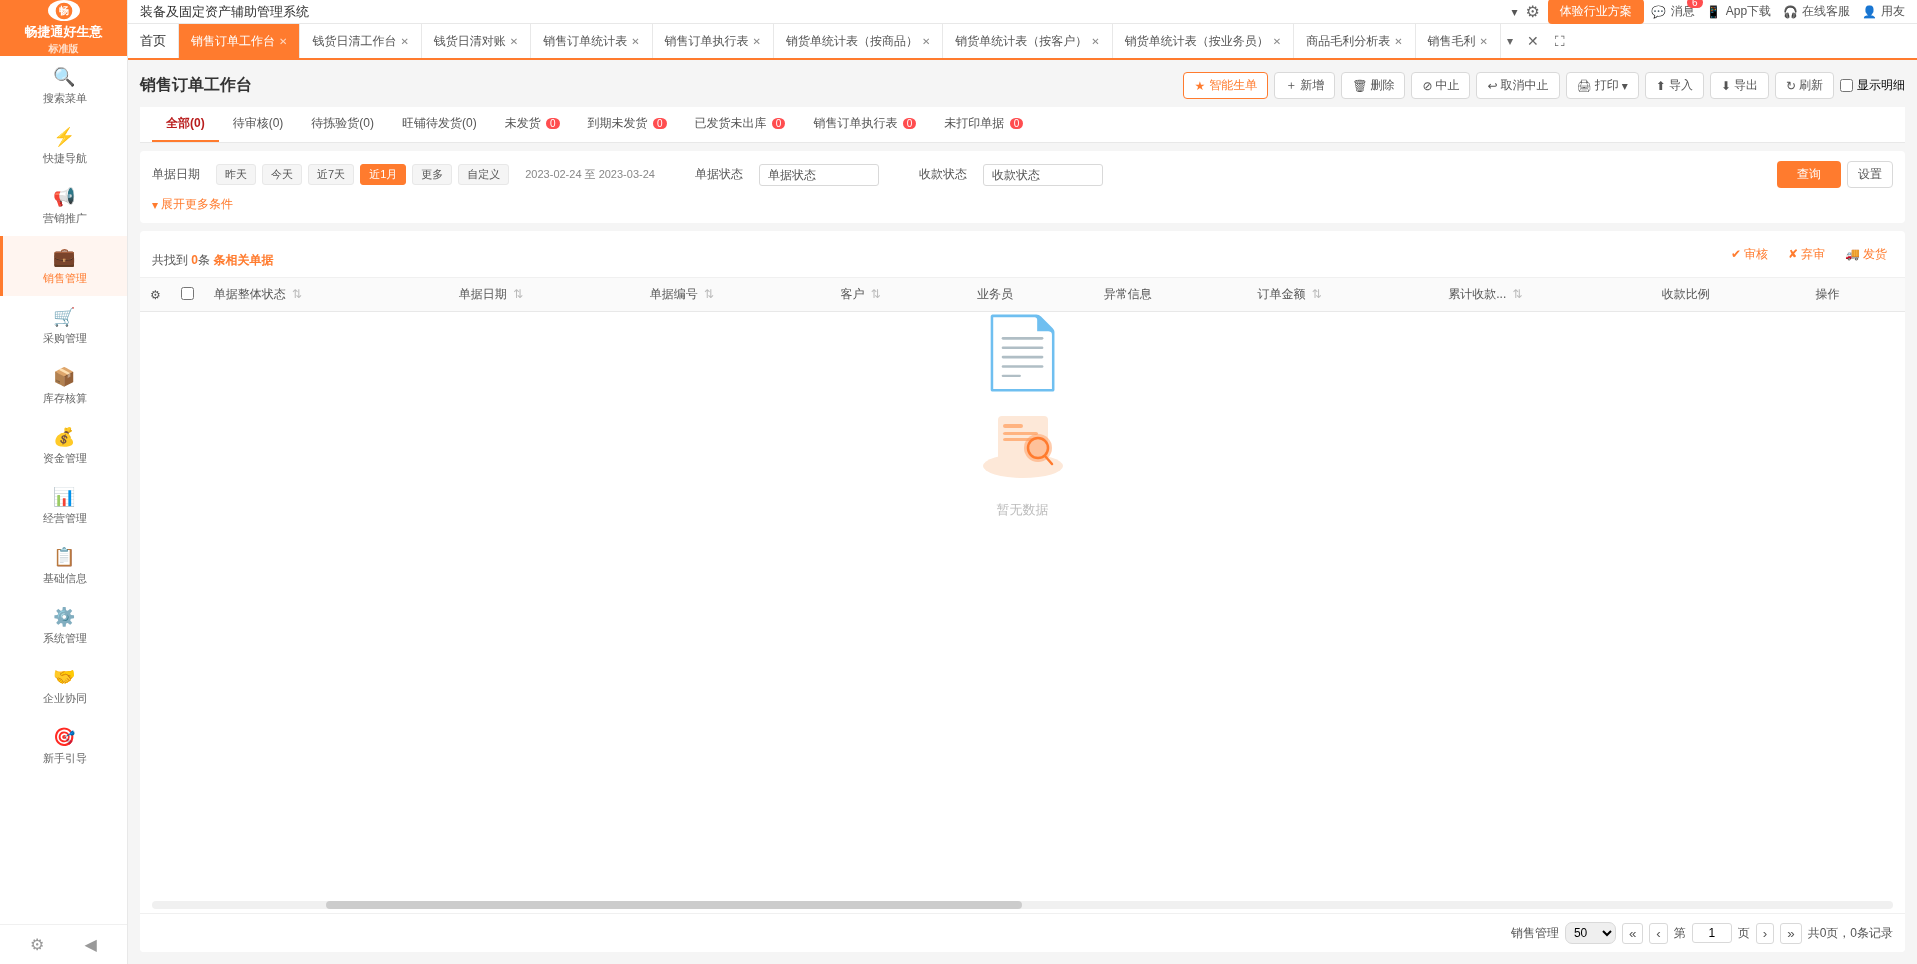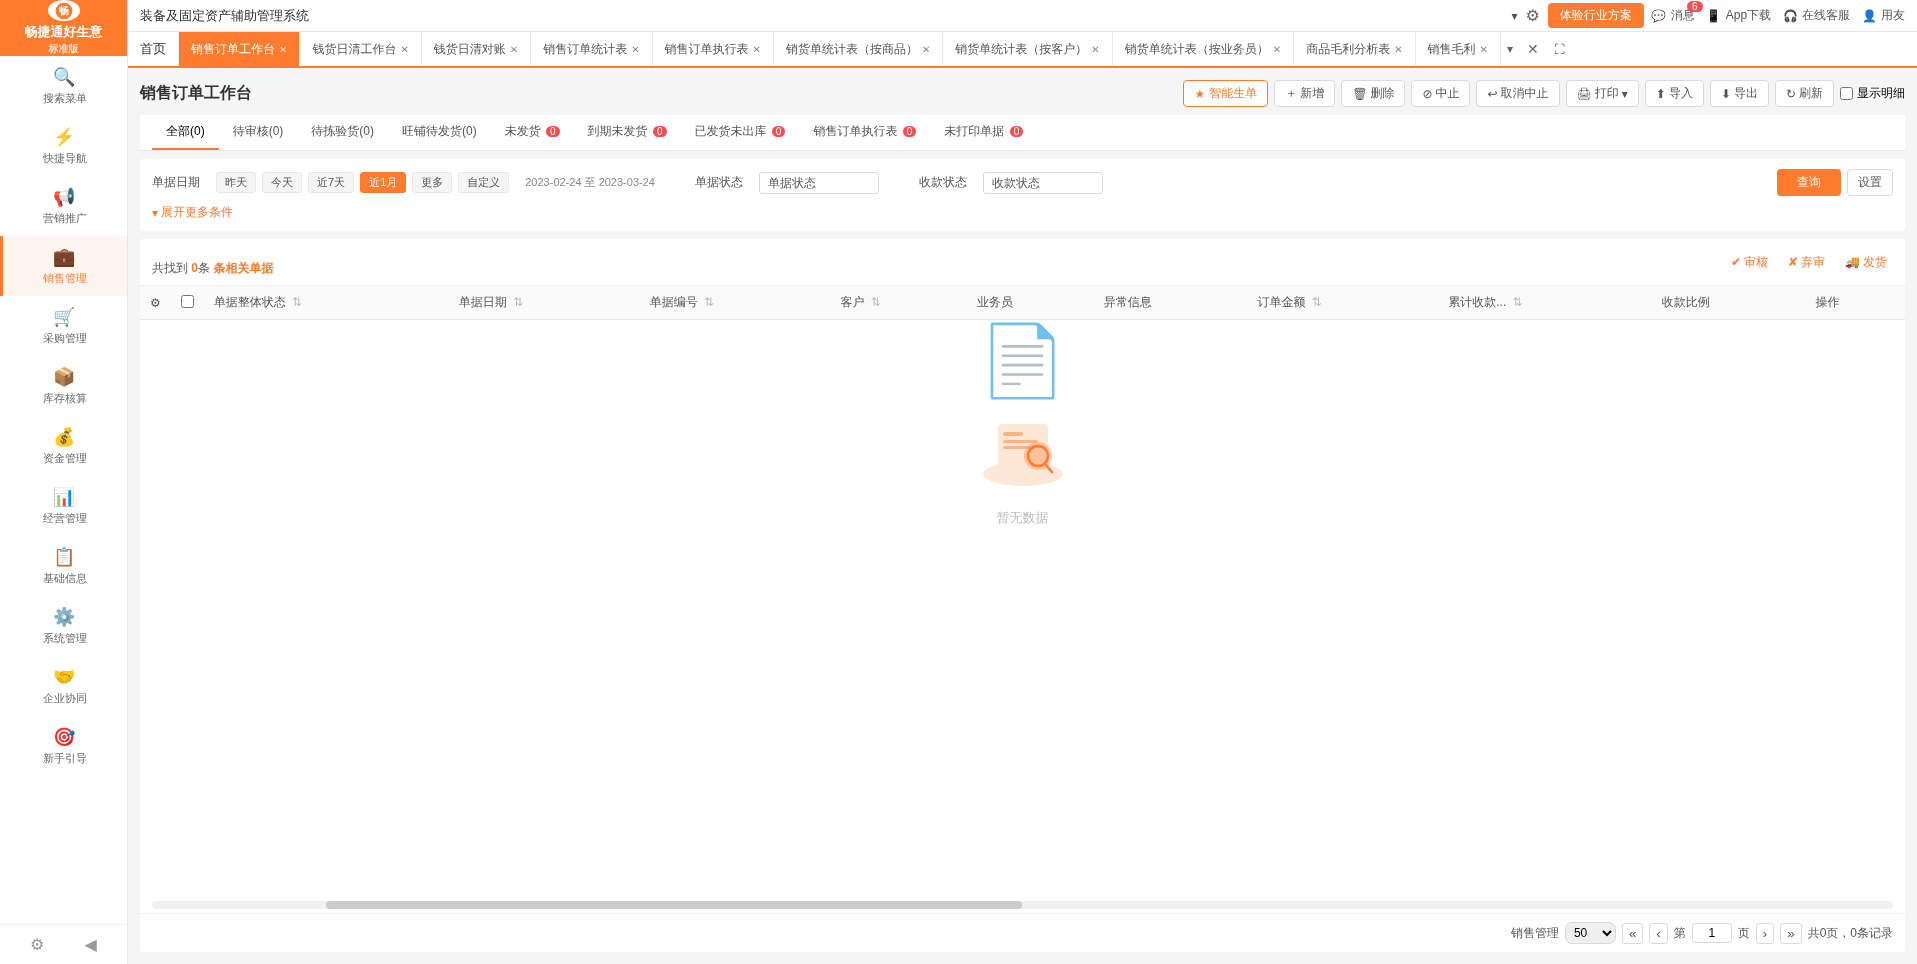--- a/index.html
+++ b/index.html
@@ -15,21 +15,21 @@
     .sidebar-item { display: flex; flex-direction: column; align-items: center; justify-content: center; padding: 10px 0; cursor: pointer; color: #666; font-size: 11px; border-left: 3px solid transparent; transition: all 0.2s; }
     .sidebar-item.active { background: #fff5f0; color: #ff7b2e; border-left-color: #ff7b2e; }
     .sidebar-item .s-icon { font-size: 18px; margin-bottom: 3px; }
     .sidebar-bottom { display: flex; align-items: center; justify-content: space-around; padding: 10px; border-top: 1px solid #f0f0f0; }
     .sidebar-bottom span { font-size: 16px; color: #999; cursor: pointer; }
 
     
     .main { flex: 1; display: flex; flex-direction: column; overflow: hidden; }
 
     
-    .topbar { height: 32px; background: #fff; display: flex; align-items: center; padding: 0 12px; border-bottom: 1px solid #e8e8e8; gap: 8px; flex-shrink: 0; }
+    .topbar { height: 24px; background: #fff; display: flex; align-items: center; padding: 0 12px; border-bottom: 1px solid #e8e8e8; gap: 8px; flex-shrink: 0; }
     .topbar-title { font-size: 13px; color: #333; flex: 1; }
     .topbar-btn-orange { background: #ff7b2e; color: #fff; border: none; border-radius: 4px; padding: 4px 12px; cursor: pointer; font-size: 12px; }
     .topbar-actions { display: flex; align-items: center; gap: 12px; margin-left: auto; }
     .topbar-action { display: flex; align-items: center; gap: 4px; color: #555; font-size: 12px; cursor: pointer; position: relative; }
     .badge { background: #ff4d4f; color: #fff; border-radius: 10px; font-size: 10px; padding: 0 5px; min-width: 16px; text-align: center; position: absolute; top: -6px; right: -8px; }
     .topbar-gear { font-size: 16px; color: #666; cursor: pointer; }
     .topbar-dropdown { display: flex; align-items: center; gap: 4px; cursor: pointer; color: #555; }
 
     
     .tabbar { height: 36px; background: #fff; display: flex; align-items: stretch; border-bottom: 2px solid #ff7b2e; flex-shrink: 0; overflow: hidden; }
@@ -60,21 +60,21 @@
     .filter-date-btn { padding: 2px 8px; border-radius: 3px; cursor: pointer; color: #555; background: #f5f5f5; border: 1px solid #e8e8e8; font-size: 11px; }
     .filter-date-btn.active { background: #ff7b2e; color: #fff; border-color: #ff7b2e; }
     .filter-date-range { color: #888; font-size: 11px; }
     .filter-select { border: 1px solid #d9d9d9; border-radius: 3px; padding: 3px 8px; font-size: 12px; color: #555; background: #fff; min-width: 120px; appearance: none; cursor: pointer; }
     .filter-expand { color: #ff7b2e; cursor: pointer; font-size: 12px; display: flex; align-items: center; gap: 3px; }
     .filter-right { margin-left: auto; display: flex; gap: 6px; }
 
     
     .sub-tabs { display: flex; align-items: center; gap: 0; border-bottom: 1px solid #e8e8e8; background: #fff; padding: 0 12px; flex-shrink: 0; }
     .sub-tab { padding: 8px 14px; font-size: 12px; color: #555; cursor: pointer; border-bottom: 2px solid transparent; white-space: nowrap; }
-    .sub-tab.active { color: #000000; border-bottom-color: #ff7b2e; font-weight: 400; }
+    .sub-tab.active { color: #b91c1c; border-bottom-color: #ff7b2e; font-weight: 700; }
     .sub-tab .badge-red { background: #ff4d4f; color: #fff; border-radius: 10px; font-size: 10px; padding: 0 4px; margin-left: 2px; }
 
     
     .table-area { flex: 1; background: #fff; border-radius: 4px; display: flex; flex-direction: column; overflow: hidden; }
     .table-toolbar { display: flex; align-items: center; padding: 8px 12px; border-bottom: 1px solid #f0f0f0; gap: 6px; }
     .table-info { font-size: 12px; color: #555; flex: 1; margin-top: 13px; }
     .table-info span { color: #ff7b2e; font-weight: bold; }
     .table-actions { display: flex; align-items: center; gap: 8px; }
     .table-action-btn { display: flex; align-items: center; gap: 3px; color: #555; font-size: 12px; cursor: pointer; padding: 2px 6px; border-radius: 3px; }
     .table-action-btn.orange { color: #ff7b2e; }

